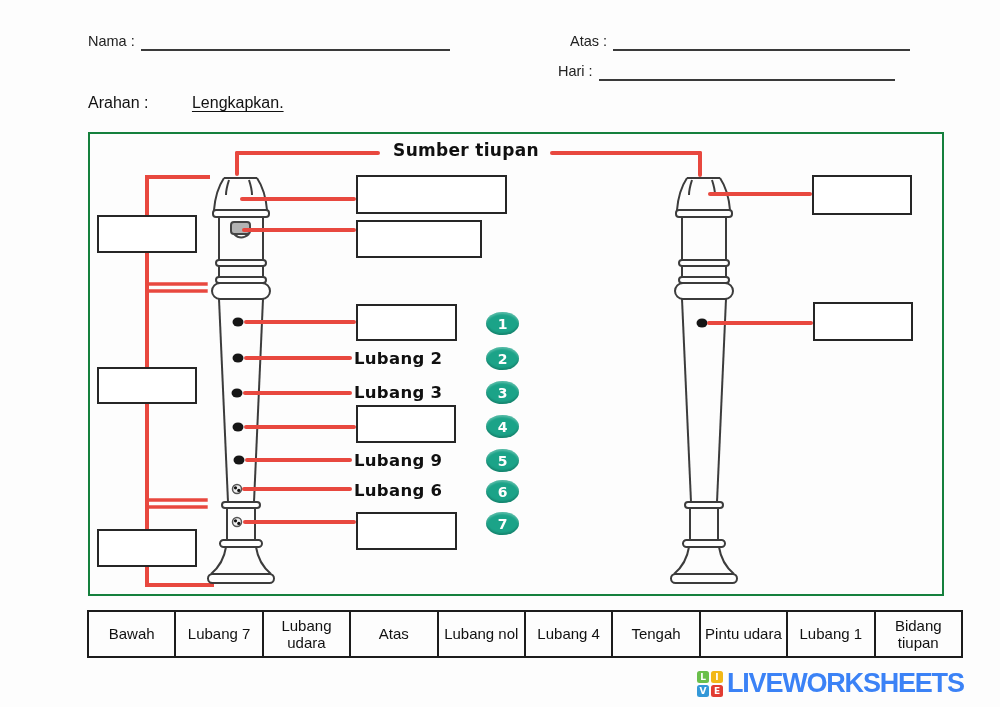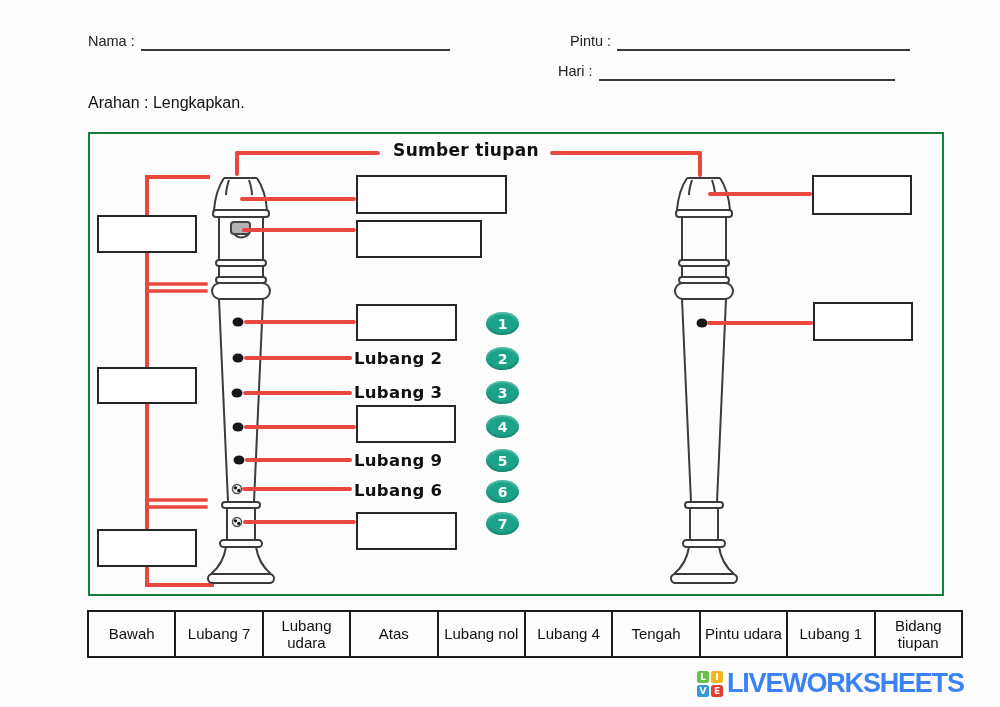--- a/index.html
+++ b/index.html
@@ -9,21 +9,21 @@
   
   .hdr-row{position:absolute;display:flex;}
   .hdr-label{font-size:14.5px;color:#222;white-space:nowrap;padding-right:6px;}
   .hdr-line{border-bottom:2px solid #3a3a3a;height:16px;}
   #nama-row{left:88px;top:33px;width:362px;}
   #kelas-row{left:570px;top:33px;width:340px;}
   #tarikh-row{left:88px;top:63px;width:367px;}
   #hari-row{left:558px;top:63px;width:337px;}
   .hdr-line{flex:1;}
   #arahan{position:absolute;left:88px;top:94px;font-size:16px;color:#111;}
-  #arahan .u{text-underline-offset:3px;}
+  #arahan .u{text-decoration:underline;text-underline-offset:3px;margin-left:39px;}
 
   
   #diagram{position:absolute;left:88px;top:132px;width:856px;height:464px;
            border:2px solid #15803d;box-sizing:border-box;background:#fdfdfd;}
   #lines-svg{position:absolute;left:0;top:0;}
 
   
   .abox{position:absolute;background:#fff;border:2px solid #262626;box-sizing:border-box;}
 
   
@@ -58,21 +58,21 @@
 </head>
 <body>
 
 <div id="page">
 
   <div class="hdr-row" id="nama-row">
     <span class="hdr-label">Nama :</span>
     <span class="hdr-line"></span>
   </div>
   <div class="hdr-row" id="kelas-row">
-    <span class="hdr-label">Pintu :</span>
+    <span class="hdr-label">Atas :</span>
     <span class="hdr-line"></span>
   </div>
   <div class="hdr-row" id="hari-row">
     <span class="hdr-label">Hari :</span>
     <span class="hdr-line"></span>
   </div>
 
   <div id="arahan">
     <span>Arahan :</span>
     <span class="u">Lengkapkan.</span>

